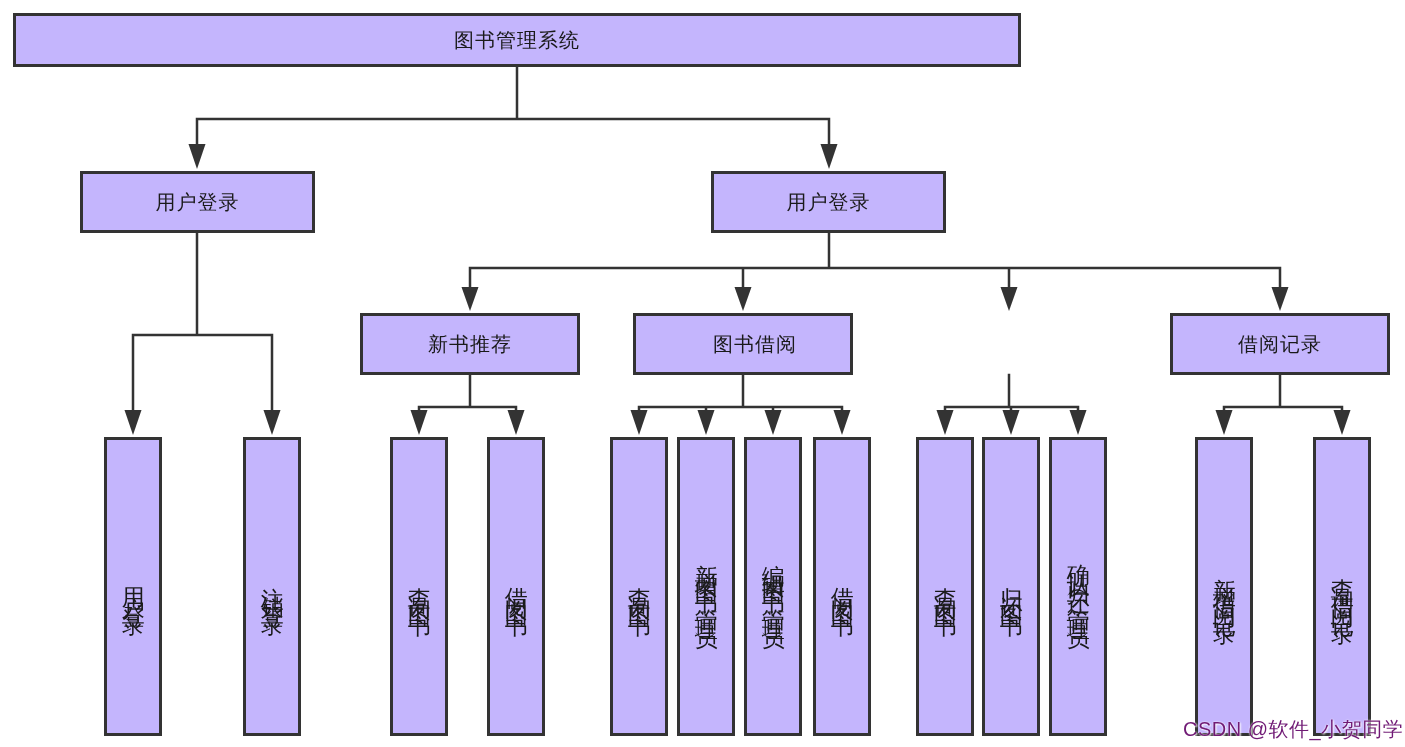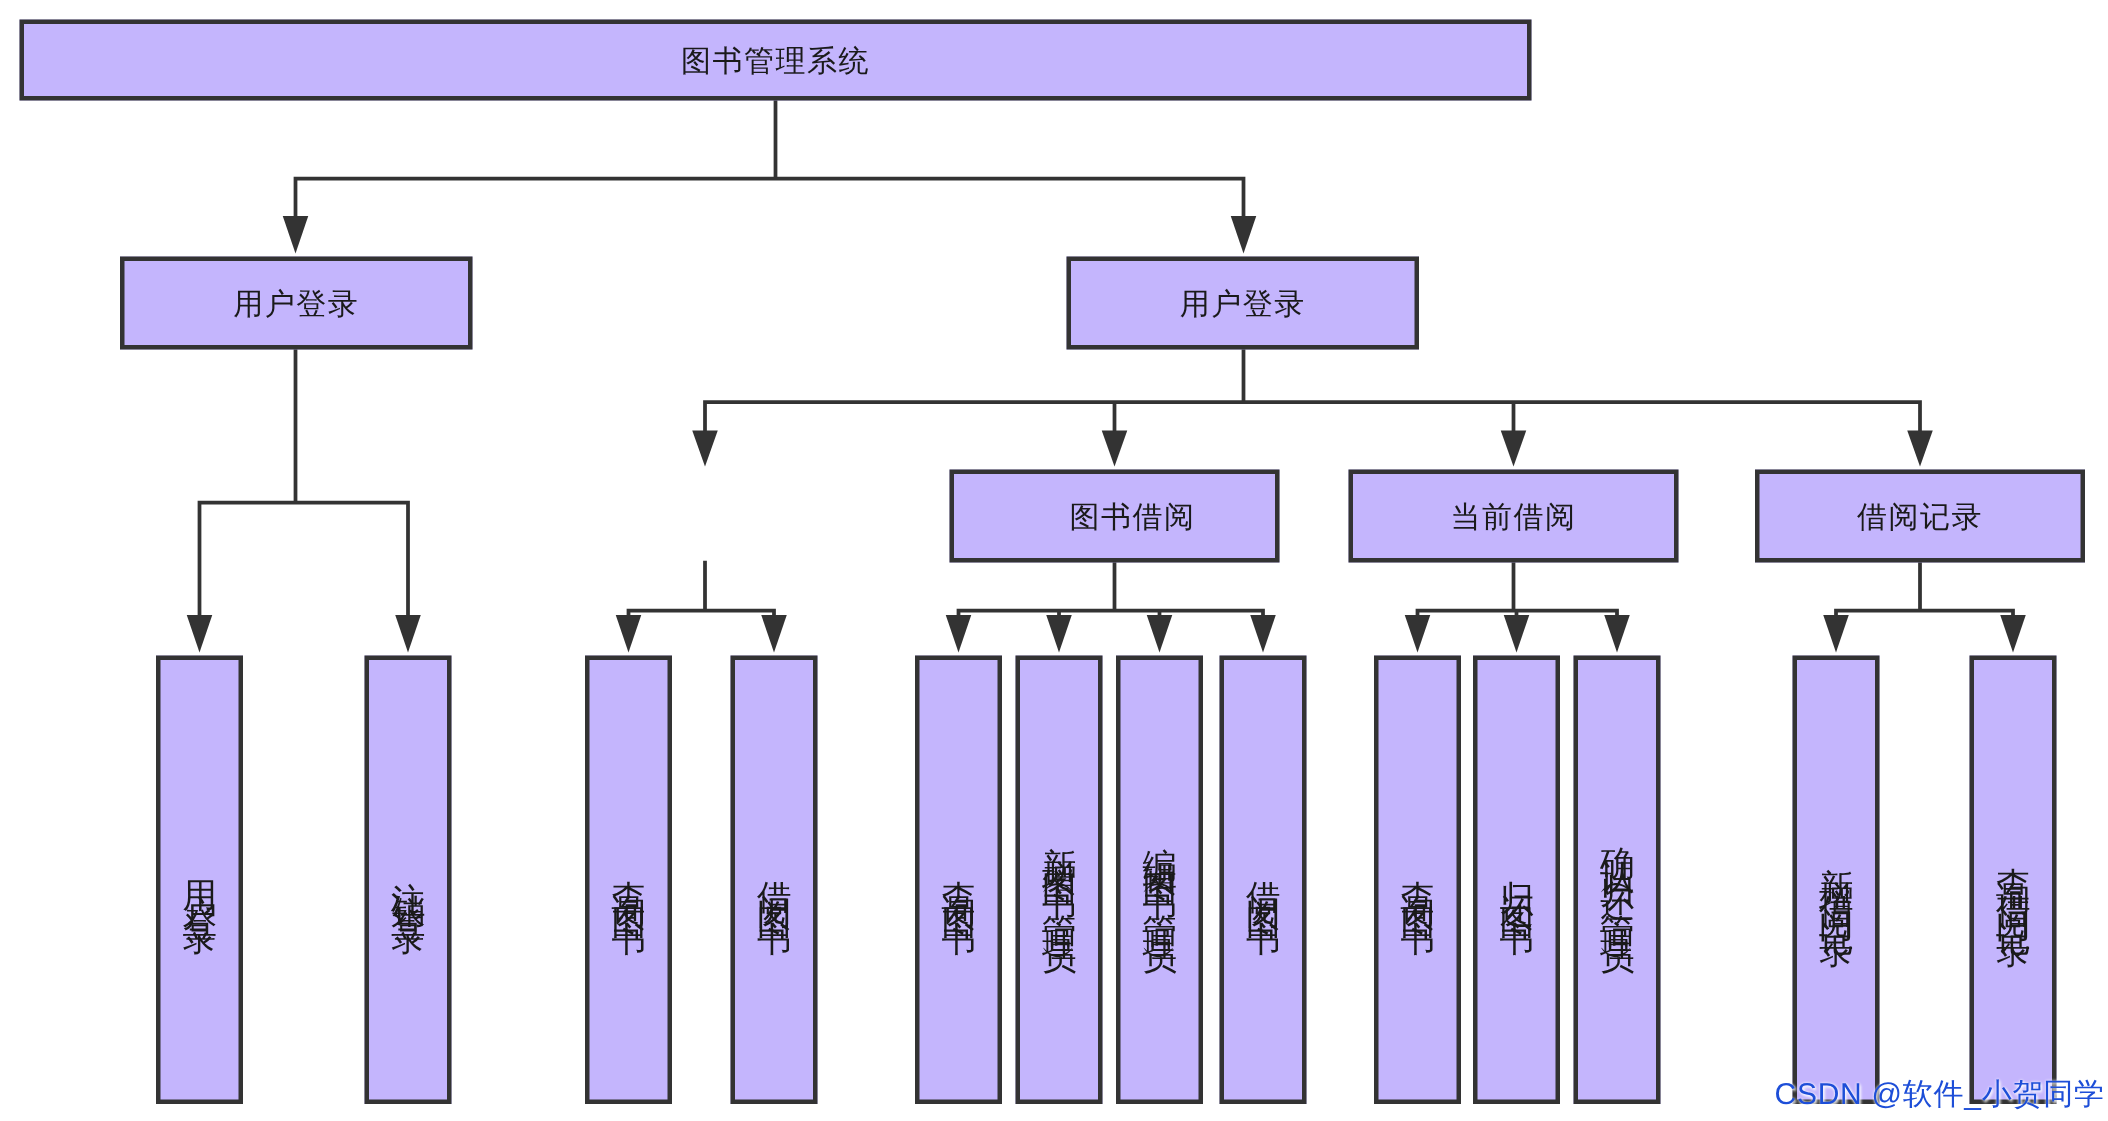--- a/index.html
+++ b/index.html
@@ -17,21 +17,21 @@
   .root  { left:13px;  top:13px;  width:1008px; height:54px; }
   .lv1   { top:171px; width:235px; height:62px; }
   .lv2   { top:313px; width:220px; height:62px; }
   .vbox  { top:437px; width:58px; height:299px; }
   .vbox span {
     writing-mode:vertical-rl; text-orientation:mixed;
     font-size:23px; letter-spacing:9px; line-height:1.1; font-weight:500;
   }
   .watermark {
     position:absolute; z-index:3; left:1183px; top:716px;
-    font-size:20px; letter-spacing:0.5px; color:#1d4ed8;
+    font-size:20px; letter-spacing:0.5px; color:#701a75;
     text-shadow:0 0 2px #ffffff, 1px 1px 2px #ffffff;
     white-space:nowrap;
   }
 </style>
 </head>
 <body>
 
 <div class="canvas">
 
   <svg class="wires" width="1405" height="747" viewBox="0 0 1405 747">
@@ -78,25 +78,25 @@
     <span>图书管理系统</span>
   </div>
 
   <div class="box hbox lv1" style="left:80px;">
     <span>用户登录</span>
   </div>
   <div class="box hbox lv1" style="left:711px;">
     <span>用户登录</span>
   </div>
 
+  <div class="box hbox lv2" style="left:360px;">
+    <span>新书推荐</span>
+  </div>
   <div class="box hbox lv2" style="left:633px;padding-left:24px;">
     <span>图书借阅</span>
-  </div>
-  <div class="box hbox lv2" style="left:899px;">
-    <span>当前借阅</span>
   </div>
   <div class="box hbox lv2" style="left:1170px;">
     <span>借阅记录</span>
   </div>
 
   <div class="box vbox" style="left:104px;">
     <span>用户登录</span>
   </div>
   <div class="box vbox" style="left:243px;">
     <span>注销登录</span>

